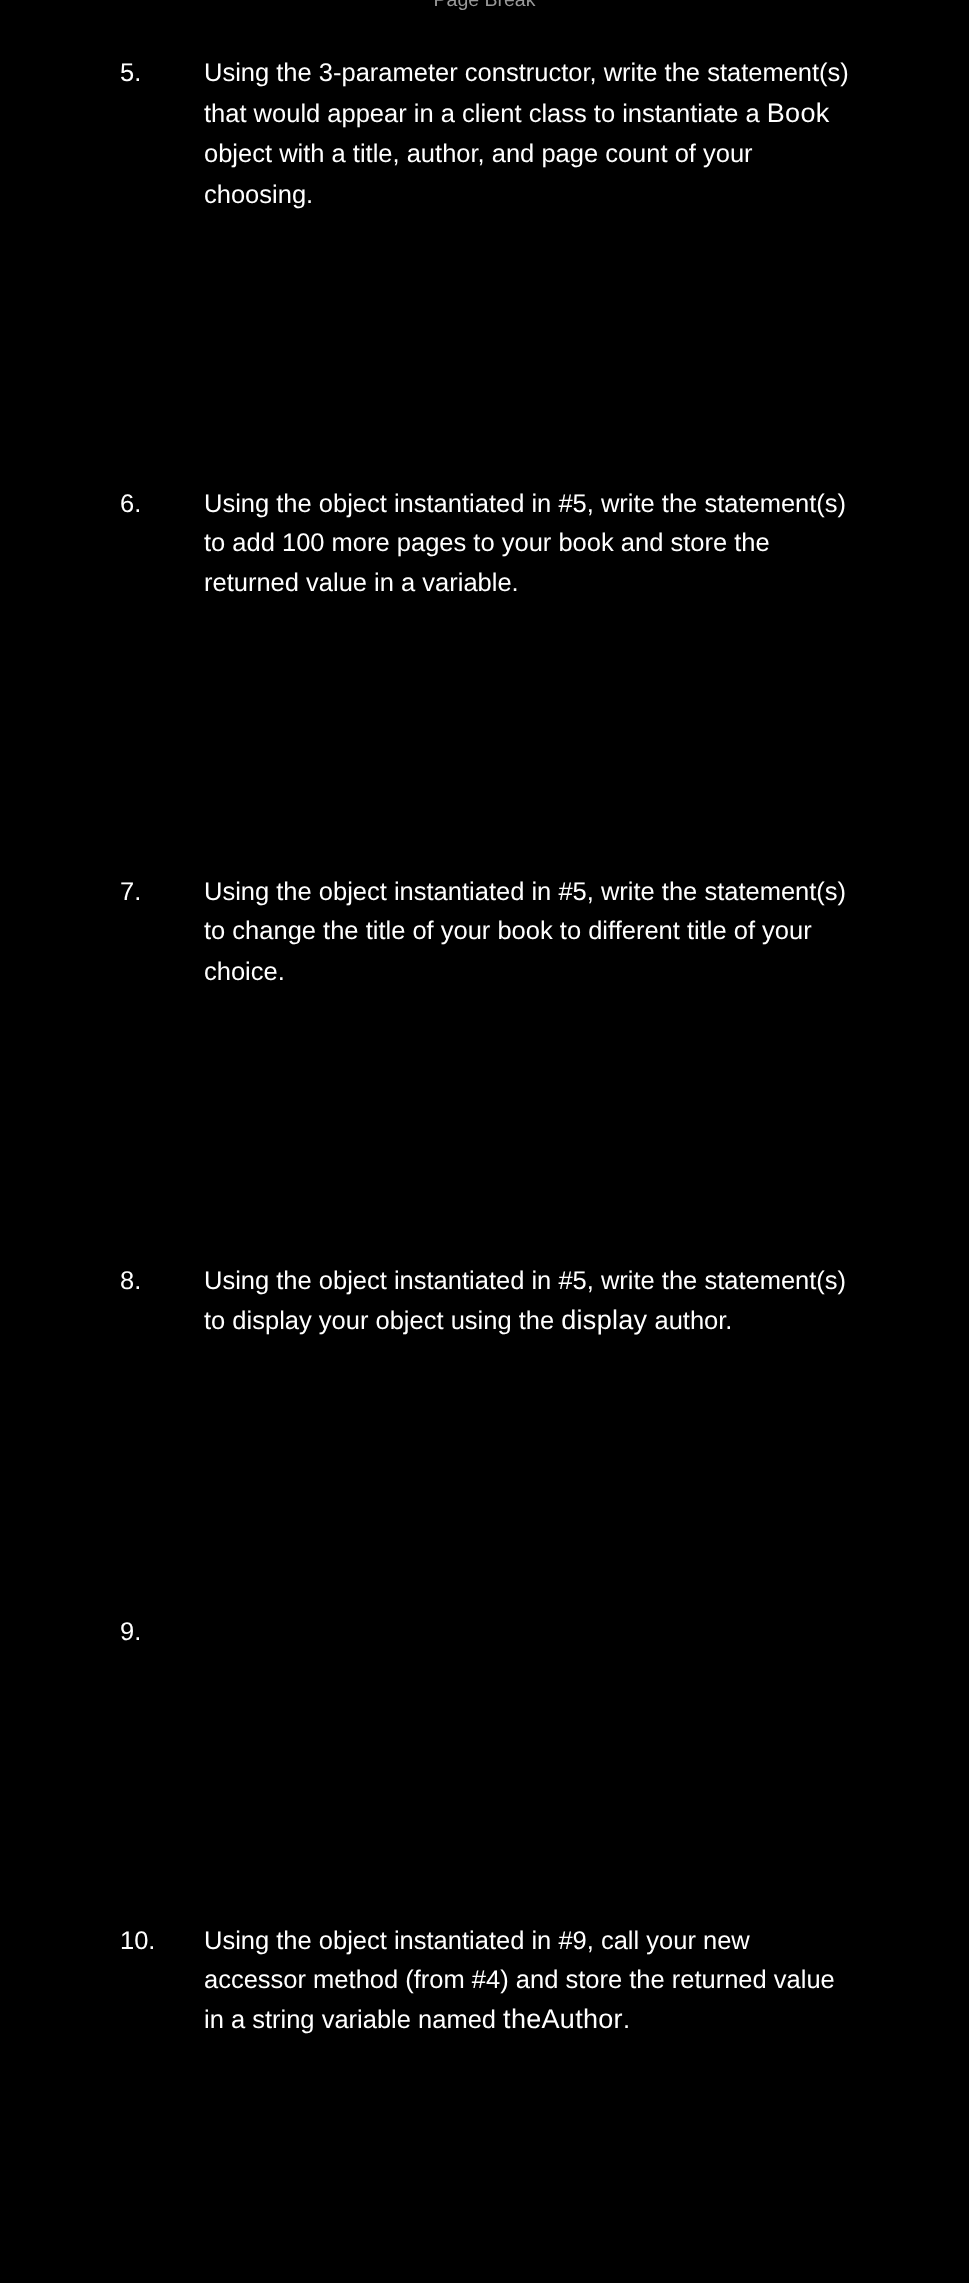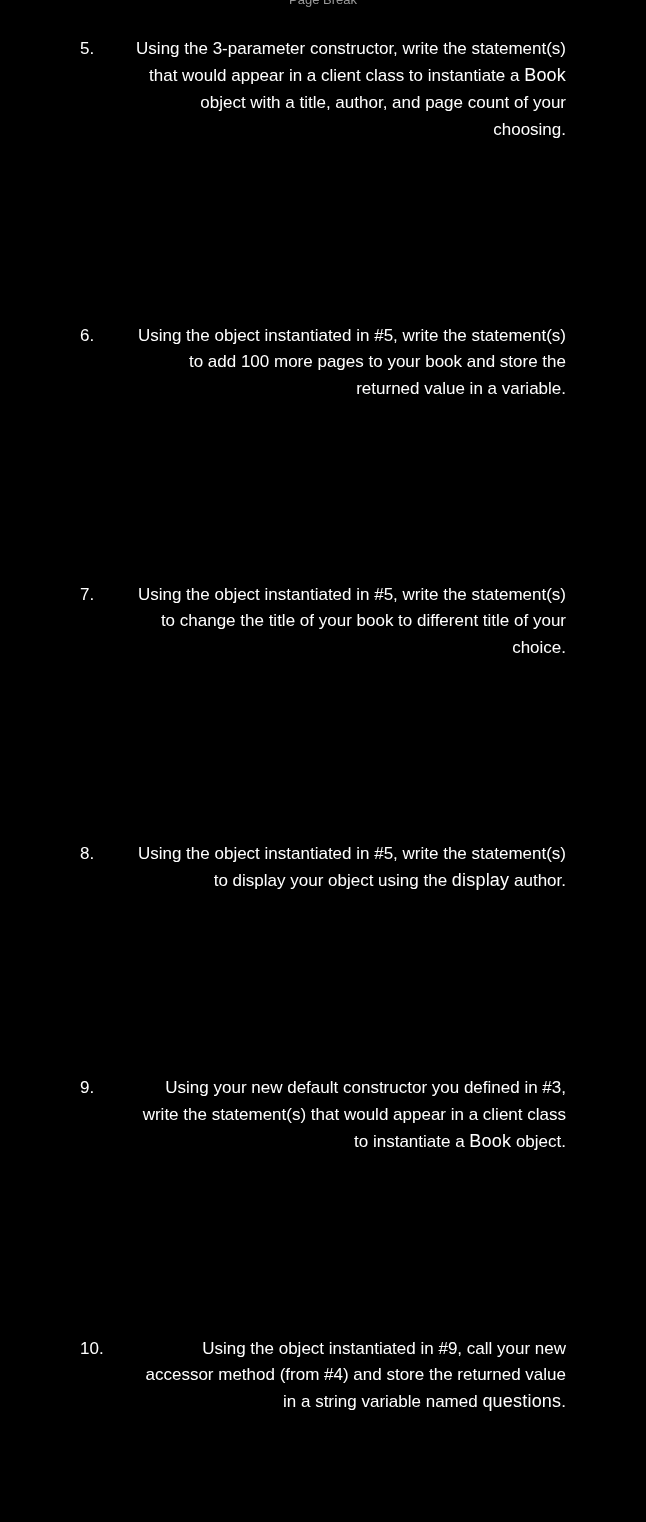--- a/index.html
+++ b/index.html
@@ -51,21 +51,20 @@
       margin-bottom: 40px;
     }
     .q-num {
       width: 56px;
       flex-shrink: 0;
       padding-left: 0;
     }
     .q-text {
       flex: 1;
       line-height: 1.55;
-      text-align: right;
     }
     .q-text .code {
       font-family: inherit;
       font-size: 18px;
       letter-spacing: 0.2px;
     }
   </style>
 </head>
 <body>
 
@@ -88,21 +87,20 @@
       <div class="question">
         <div class="q-num">7.</div>
         <div class="q-text"><span>Using the object instantiated in #5, write the statement(s) to change the title of your book to different title of your choice.</span></div>
       </div>
       <div class="question">
         <div class="q-num">8.</div>
         <div class="q-text"><span>Using the object instantiated in #5, write the statement(s) to display your object using the </span><span class="code">display</span><span> author.</span></div>
       </div>
       <div class="question">
         <div class="q-num">9.</div>
-        <div class="q-text"><span>Using your new default constructor you defined in #3, write the statement(s) that would appear in a client class to instantiate a </span><span class="code">Book</span><span> object.</span></div>
       </div>
       <div class="question">
         <div class="q-num">10.</div>
-        <div class="q-text"><span>Using the object instantiated in #9, call your new accessor method (from #4) and store the returned value in a string variable named </span><span class="code">questions</span><span>.</span></div>
+        <div class="q-text"><span>Using the object instantiated in #9, call your new accessor method (from #4) and store the returned value in a string variable named </span><span class="code">theAuthor</span><span>.</span></div>
       </div>
     </div>
 
 </div>
 
 </body></html>

